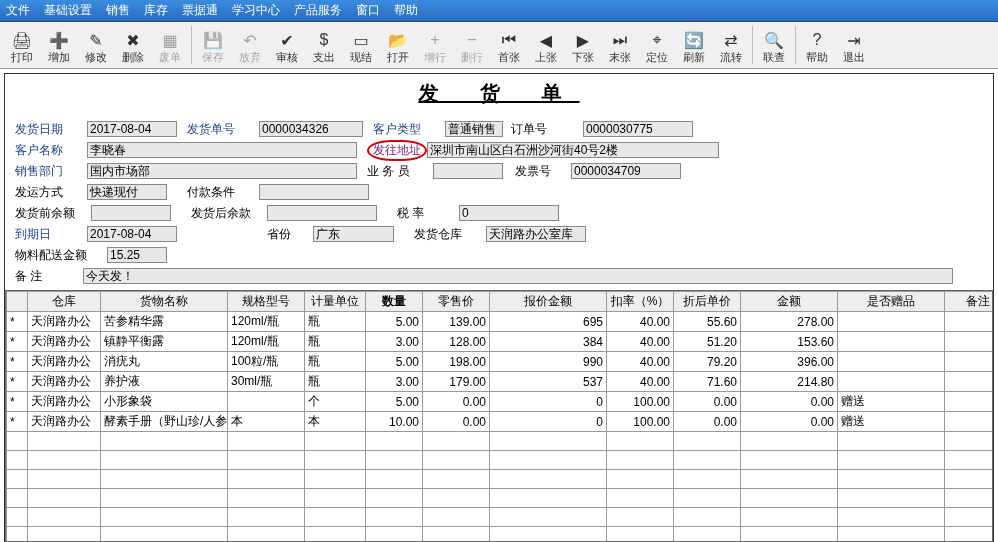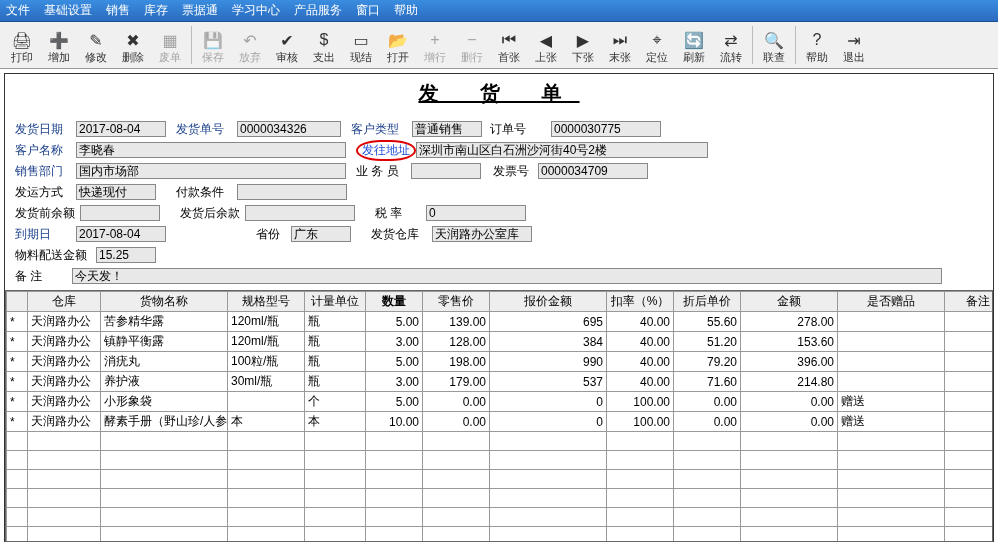--- a/index.html
+++ b/index.html
@@ -6,24 +6,24 @@
 .menubar{background:linear-gradient(#3a8de0,#2a6bc0);color:#fff;padding:2px 6px;display:flex;gap:14px;font-size:12px;border-bottom:1px solid #1a5090;align-items:center;}
 .menubar span{cursor:default;}
 .toolbar{background:#f0f0f0;border-bottom:1px solid #999;display:flex;padding:2px 4px;gap:1px;flex-wrap:nowrap;}
 .tbtn{display:flex;flex-direction:column;align-items:center;justify-content:flex-end;width:34px;height:40px;font-size:11px;color:#333;border:1px solid transparent;cursor:pointer;}
 .tbtn .ic{font-size:16px;height:20px;display:flex;align-items:center;}
 .sep{width:1px;background:#bbb;margin:2px 2px;}
 .doc{margin:4px;border:1px solid #333;height:486px;overflow:hidden;position:relative;}
 .title{text-align:center;font-size:20px;font-weight:bold;letter-spacing:18px;margin:6px 0 12px;text-decoration:underline;}
 .form{padding:0 10px;}
 .row{display:flex;align-items:center;margin:1px 0;height:20px;}
-.lbl{color:#1a3f8a;font-size:12px;min-width:56px;white-space:nowrap;padding-right:5px;}
+.lbl{color:#1a3f8a;font-size:12px;min-width:56px;white-space:nowrap;padding-right:16px;}
 .lbl.plain{color:#000;}
 .fld{border:1px solid #888;background:#e8e8e8;height:16px;font-size:12px;padding:0 2px;box-sizing:border-box;display:inline-flex;align-items:center;overflow:hidden;}
-.circled{border:2px solid #d00;border-radius:50%/60%;padding:0 4px;display:inline-block;color:#1d4ed8;text-align:right;}
+.circled{border:2px solid #d00;border-radius:50%/60%;padding:0 4px;display:inline-block;color:#701a75;text-align:right;}
 .grid-wrap{margin:4px 0 0;border:1px solid #666;height:250px;overflow:hidden;display:flex;flex-direction:column;}
 table{border-collapse:collapse;width:100%;font-size:12px;table-layout:fixed;}
 th,td{border:1px solid #999;padding:1px 3px;height:16px;overflow:hidden;white-space:nowrap;text-overflow:clip;}
 th{background:#eee;font-weight:normal;text-align:center;}
 td.num{text-align:right;}
 td.txt{text-align:left;}
 tbody tr{background:#fff;}
 .grid-body{flex:1;overflow:hidden;display:flex;}
 .grid-inner{flex:1;}
 </style>
@@ -144,21 +144,21 @@
   <div class="form">
 
     <div class="row">
       <span class="lbl">发货日期</span>
       <span class="fld" style="width:90px">2017-08-04</span>
       <span style="width:10px"></span>
       <span class="lbl">发货单号</span>
       <span class="fld" style="width:104px">0000034326</span>
       <span style="width:10px"></span>
       <span class="lbl">客户类型</span>
-      <span class="fld" style="width:70px">普通销售</span>
+      <span class="fld" style="width:58px">普通销售</span>
       <span style="width:8px"></span>
       <span class="lbl plain">订单号</span>
       <span class="fld" style="width:110px">0000030775</span>
     </div>
 
     <div class="row">
       <span class="lbl">客户名称</span>
       <span class="fld" style="width:270px">李晓春</span>
       <span style="width:10px"></span>
       <span class="circled">发往地址</span>
@@ -193,21 +193,21 @@
       <span style="width:20px"></span>
       <span class="lbl plain" style="min-width:46px">税   率</span>
       <span class="fld" style="width:100px">0</span>
     </div>
 
     <div class="row">
       <span class="lbl">到期日</span>
       <span class="fld" style="width:90px">2017-08-04</span>
       <span style="width:90px"></span>
       <span class="lbl plain" style="min-width:30px">省份</span>
-      <span class="fld" style="width:60px">广东</span>
+      <span class="fld" style="width:81px">广东</span>
       <span style="width:20px"></span>
       <span class="lbl plain">发货仓库</span>
       <span class="fld" style="width:100px">天润路办公室库</span>
     </div>
 
     <div class="row">
       <span class="lbl plain" style="min-width:76px">物料配送金额</span>
       <span class="fld" style="width:60px">15.25</span>
     </div>
 

